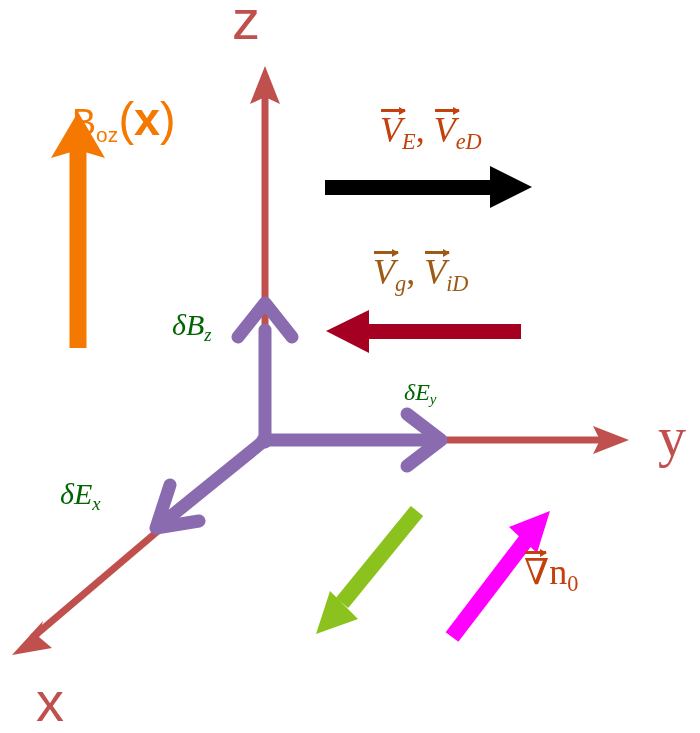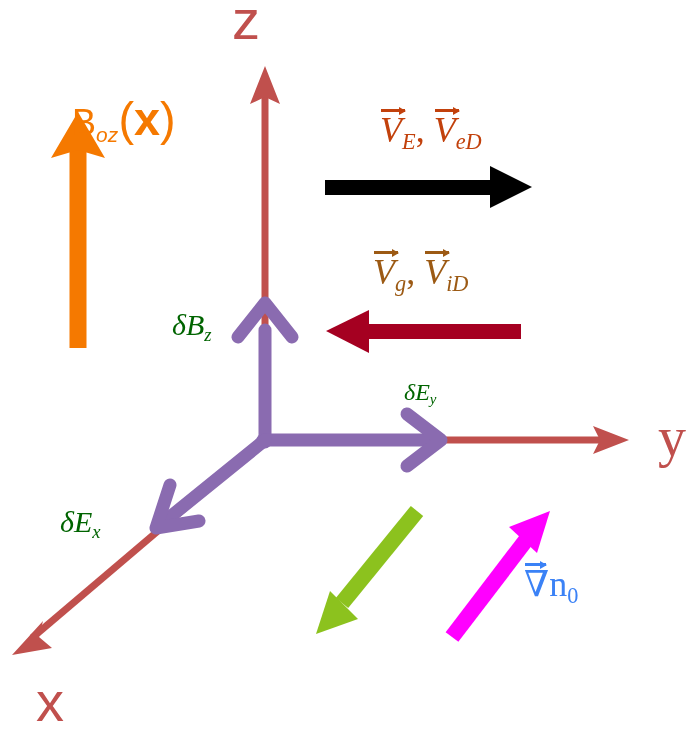--- a/index.html
+++ b/index.html
@@ -81,21 +81,20 @@
   }
   
   #label-boz {
     font-family: "Liberation Sans", sans-serif;
     font-weight: 400;
   }
   #label-boz .bsub {
     font-size: 0.58em;
     vertical-align: -0.32em;
     letter-spacing: 0.01em;
-    font-style: italic;
   }
   #label-boz .paren {
     font-size: 1.30em;
   }
   #label-boz .bigx {
     font-size: 1.30em;
     font-weight: 700;
   }
 </style>
 </head>
@@ -173,30 +172,30 @@
   </div>
 
   <div class="lbl math" style="left:172px; top:282px; font-size:30px; color:#006400;margin-top:28px;">
     <span>δB</span><span class="sub">z</span>
   </div>
 
   <div class="lbl math" style="left:404px; top:380px; font-size:24px; color:#006400;">
     <span>δE</span><span class="sub">y</span>
   </div>
 
-  <div class="lbl math" style="left:60px; top:479px; font-size:30px; color:#006400;margin-top:28px;">
+  <div class="lbl math" style="left:60px; top:479px; font-size:30px; color:#006400;">
     <span>δE</span><span class="sub">x</span>
   </div>
 
   <div class="lbl math" style="left:380px; top:112px; font-size:36px; color:#c2410c;">
     <span class="vec"><span class="vbar"></span><span>V</span></span><span class="sub">E</span><span class="comma">,</span>&nbsp;<span class="vec"><span class="vbar"></span><span>V</span></span><span class="sub">eD</span>
   </div>
 
   <div class="lbl math" style="left:373px; top:254px; font-size:36px; color:#9c5a14;">
     <span class="vec"><span class="vbar"></span><span>V</span></span><span class="sub">g</span><span class="comma">,</span>&nbsp;<span class="vec"><span class="vbar"></span><span>V</span></span><span class="sub">iD</span>
   </div>
 
 
-  <div class="lbl math" style="left:524px; top:554px; font-size:36px; color:#3b82f6;margin-top:12px;">
+  <div class="lbl math" style="left:524px; top:554px; font-size:36px; color:#c2410c;">
     <span class="vec"><span class="vbar" style="left:2%; right:50%;"></span><span class="up">∇n</span></span><span class="sub-up">0</span>
   </div>
 
 </div>
 
 </body></html>

